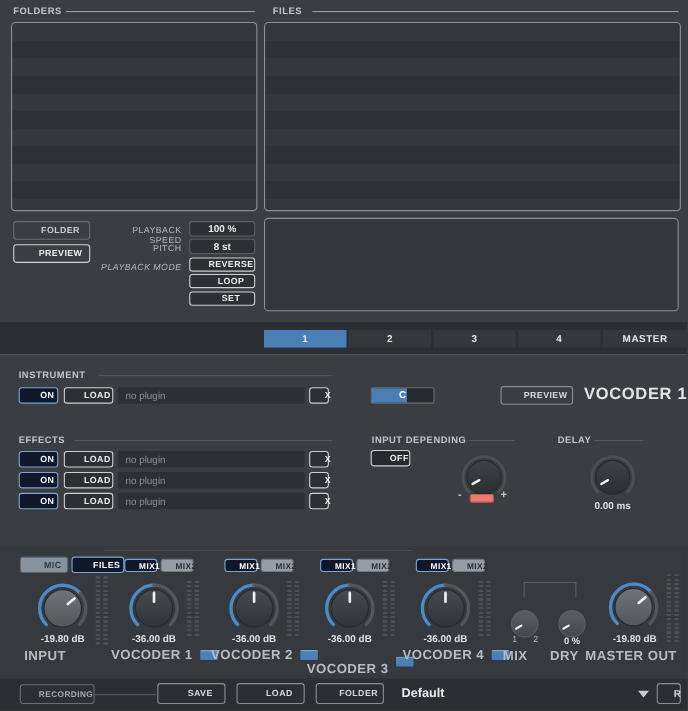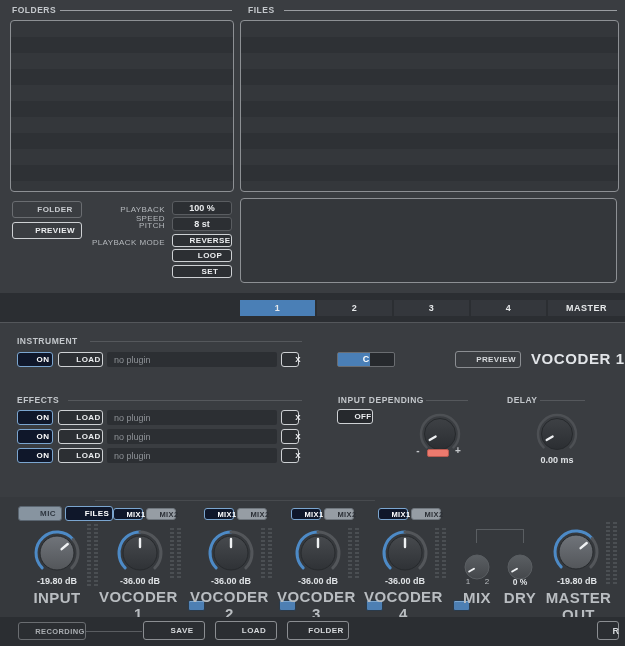--- a/index.html
+++ b/index.html
@@ -21,21 +21,21 @@
   .rlabel{position:absolute;font-size:8px;color:#b4b8bc;letter-spacing:.4px;text-align:right;}
   .field{position:absolute;box-sizing:border-box;background:#2c2f33;color:#8e9297;font-size:9px;
          display:flex;align-items:center;padding-left:7px;border-radius:2px;}
   .tabstrip{position:absolute;left:0;top:293px;width:625px;height:29px;background:#2b2e32;}
   .tab{position:absolute;top:7px;height:16px;background:#34373c;color:#e6e8ea;font-size:9px;font-weight:bold;
        display:flex;align-items:center;justify-content:center;letter-spacing:.5px;}
   .tab.active{background:#4a7fb6;}
   .meter{position:absolute;display:flex;gap:3px;}
   .meter .col{width:4px;height:100%;background:repeating-linear-gradient(to bottom,#4b4f53 0 2px,transparent 2px 4px);}
   .chan-value{position:absolute;text-align:center;font-size:9px;font-weight:bold;color:#dfe2e5;}
-  .chan-label{position:absolute;text-align:center;font-size:15px;font-weight:bold;color:#b9bdc1;letter-spacing:.4px;}
+  .chan-label{position:absolute;text-align:left;font-size:12px;font-weight:bold;color:#b9bdc1;letter-spacing:.4px;}
   .led{width:16px;height:9px;background:#4d7fb3;border:1px solid #2a3a4a;border-radius:2px;
        box-shadow:inset 0 1px 0 #7ba6d0;align-self:center;}
   .mixer{position:absolute;left:0;top:497px;width:625px;height:120px;background:#36393d;}
   .footer{position:absolute;left:0;top:617px;width:625px;height:29px;background:#2b2e32;}
   .title{position:absolute;font-size:15px;font-weight:bold;color:#e2e5e8;letter-spacing:.6px;}
   .caret{width:0;height:0;border-left:5px solid transparent;border-right:5px solid transparent;border-top:6px solid #c9ccd0;}
   .bracket{position:absolute;border-top:1px solid #5a5e62;border-left:1px solid #5a5e62;border-right:1px solid #5a5e62;}
   svg{position:absolute;}
 </style>
 </head>
@@ -68,21 +68,21 @@
 <div class="hline" style="left:284px;top:10px;width:333px;background:#9a9da1;"></div>
 
 <div class="panel" style="left:10px;top:20px;width:222px;height:170px;"></div>
 <div class="panel" style="left:240px;top:20px;width:377px;height:170px;"></div>
 
 <div class="btn dim" style="left:12px;top:201px;width:70px;height:17px;">FOLDER</div>
 <div class="btn bright" style="left:12px;top:222px;width:70px;height:17px;">PREVIEW</div>
 
 <div class="rlabel" style="left:90px;top:205px;width:75px;">PLAYBACK SPEED</div>
 <div class="rlabel" style="left:90px;top:221px;width:75px;">PITCH</div>
-<div class="rlabel" style="left:90px;top:238px;width:75px;">PLAYBACK MODE</div>
+<div class="rlabel" style="left:90px;top:238px;width:75px;font-style:italic;">PLAYBACK MODE</div>
 
 <div class="valuebox" style="left:172px;top:201px;width:60px;height:14px;text-align:center;">100 %</div>
 <div class="valuebox" style="left:172px;top:217px;width:60px;height:14px;">8 st</div>
 <div class="btn bright darkbg" style="left:172px;top:234px;width:60px;height:13px;">REVERSE</div>
 <div class="btn bright darkbg" style="left:172px;top:249px;width:60px;height:13px;">LOOP</div>
 <div class="btn bright darkbg" style="left:172px;top:265px;width:60px;height:13px;">SET</div>
 
 <div class="abs" style="left:240px;top:198px;width:377px;height:85px;background:#34373b;border:1px solid #8d9094;border-radius:4px;"></div>
 
 <div class="tabstrip">
@@ -217,21 +217,21 @@
       <path d="M25 4 A21 21 0 0 1 39.85 39.85" stroke="#53565a" stroke-width="3" fill="none" stroke-linecap="round"></path>
       <circle cx="25" cy="25" r="17" fill="url(#gDark)" stroke="#26292c"></circle>
       <line x1="25" y1="19" x2="25" y2="11" stroke="#f0f2f4" stroke-width="2.4" stroke-linecap="round"></line>
     </svg>
     <div class="meter" style="left:63px;top:26px;height:52px;">
         <div class="col"></div>
         <div class="col"></div>
       </div>
     <div class="chan-value" style="left:-2px;top:74px;width:70px;">-36.00 dB</div>
     <div class="abs" style="left:-12px;top:86px;width:110px;display:flex;justify-content:center;gap:6px;">
-      <span class="chan-label" style="position:static;">VOCODER 3</span>
+      <span class="chan-label" style="position:static;margin-top:13px;">VOCODER 3</span>
       <span class="led"></span>
     </div>
   </div>
 
   <div class="abs" style="left:372px;top:5px;width:90px;height:110px;">
     <div class="btn blue" style="left:6px;top:6px;width:30px;height:12px;font-size:7.5px;">MIX1</div>
     <div class="btn" style="left:39px;top:6px;width:30px;height:12px;font-size:7.5px;background:#969da4;border-color:#70777e;color:#2c3036;">MIX2</div>
     <svg style="left:8px;top:26px;" width="50" height="50" viewBox="0 0 50 50">
       <path d="M10.15 39.85 A21 21 0 0 1 25 4" stroke="#4d8ac6" stroke-width="3" fill="none" stroke-linecap="round"></path>
       <path d="M25 4 A21 21 0 0 1 39.85 39.85" stroke="#53565a" stroke-width="3" fill="none" stroke-linecap="round"></path>
@@ -280,14 +280,18 @@
     <div class="chan-label" style="left:0;top:87px;width:93px;">MASTER OUT</div>
   </div>
 </div>
 
 <div class="footer">
   <div class="btn dim" style="left:18px;top:5px;width:68px;height:18px;font-size:7.5px;color:#a9adb1;">RECORDING</div>
   <div class="hline" style="left:86px;top:14px;width:56px;background:#5a5d61;"></div>
   <div class="btn" style="left:143px;top:4px;width:62px;height:19px;">SAVE</div>
   <div class="btn" style="left:215px;top:4px;width:62px;height:19px;">LOAD</div>
   <div class="btn" style="left:287px;top:4px;width:62px;height:19px;">FOLDER</div>
+  <div class="abs" style="left:365px;top:4px;width:225px;height:20px;display:flex;align-items:center;justify-content:space-between;">
+    <span style="font-size:11.5px;font-weight:bold;color:#e9ebed;">Default</span>
+    <span class="caret"></span>
+  </div>
   <div class="btn" style="left:597px;top:4px;width:22px;height:19px;font-size:9px;">R</div>
 </div>
 
 </body></html>

